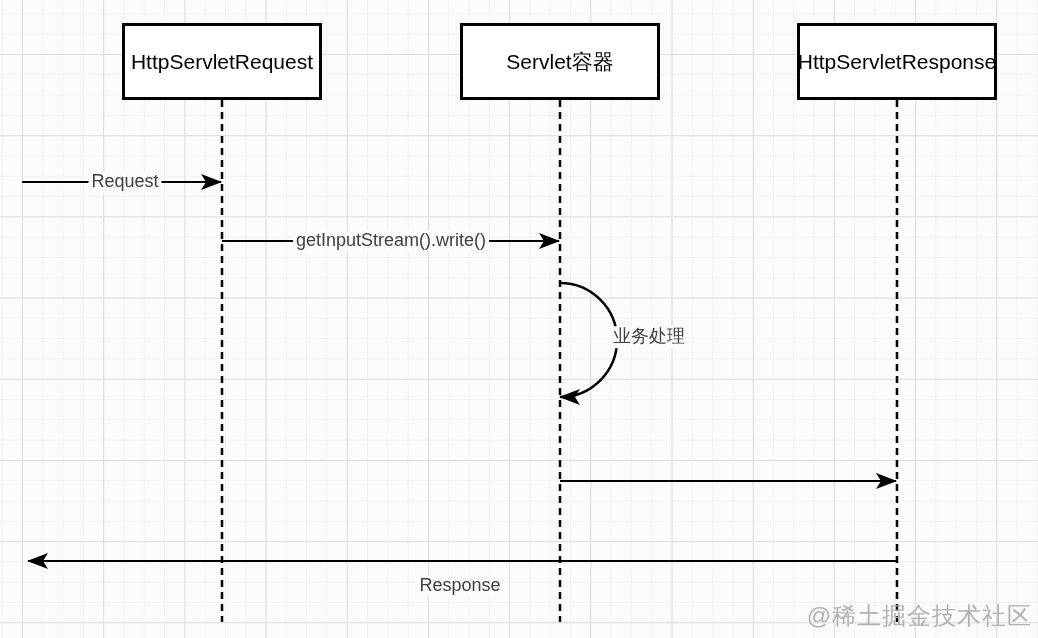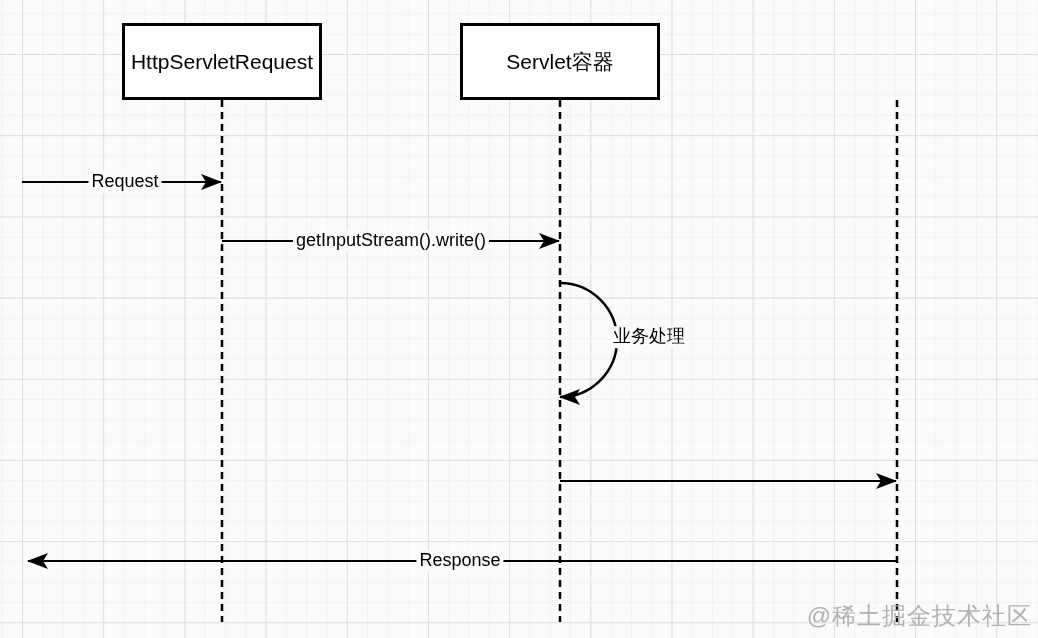--- a/index.html
+++ b/index.html
@@ -45,21 +45,21 @@
     white-space: nowrap;
     z-index: 3;
   }
   .participant.p1 { left: 122px; }
   .participant.p2 { left: 460px; }
   .participant.p3 { left: 797px; }
   .msg-label {
     position: absolute;
     transform: translate(-50%, -50%);
     font-size: 18px;
-    color: #000000;
+    color: #404040;
     background: #fcfbfb;
     padding: 0 3px;
     white-space: nowrap;
     z-index: 2;
     line-height: 1.2;
   }
   .watermark {
     position: absolute;
     right: 6px;
     bottom: 6px;
@@ -91,21 +91,24 @@
     <line x1="560" y1="481" x2="896" y2="481" stroke="#000" stroke-width="2" marker-end="url(#arrowhead)"></line>
     <line x1="897" y1="561" x2="28" y2="561" stroke="#000" stroke-width="2" marker-end="url(#arrowhead)"></line>
   </svg>
 
   <div class="participant p1">
     <span>HttpServletRequest</span>
   </div>
   <div class="participant p2">
     <span>Servlet容器</span>
   </div>
+  <div class="participant p3">
+    <span>HttpServletResponse</span>
+  </div>
 
   <span class="msg-label" style="left:125px; top:182px;">Request</span>
   <span class="msg-label" style="left:391px; top:241px;">getInputStream().write()</span>
   <span class="msg-label" style="left:649px; top:337px;">业务处理</span>
-  <span class="msg-label" style="left:460px; top:561px;">Response</span>
+  <span class="msg-label" style="left:460px; top:586px;">Response</span>
 
   <span class="watermark">@稀土掘金技术社区</span>
 
 </div>
 
 </body></html>

